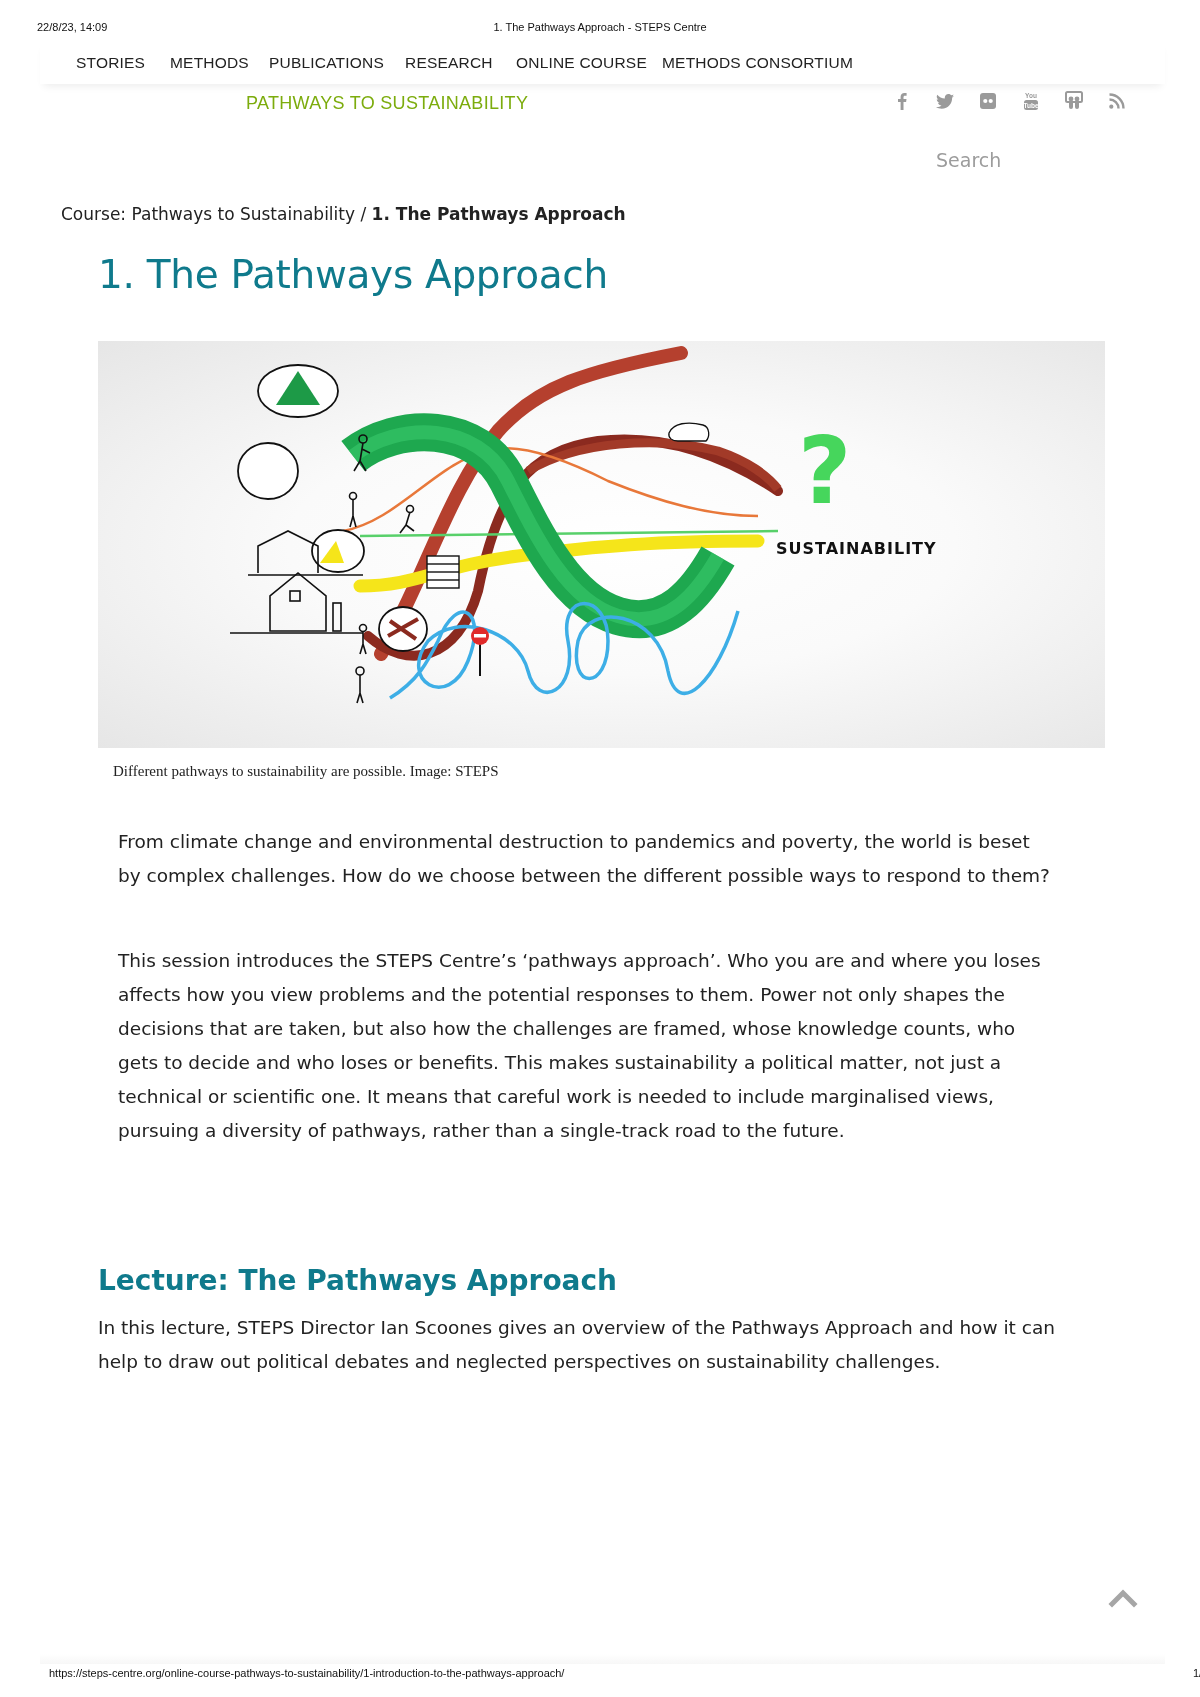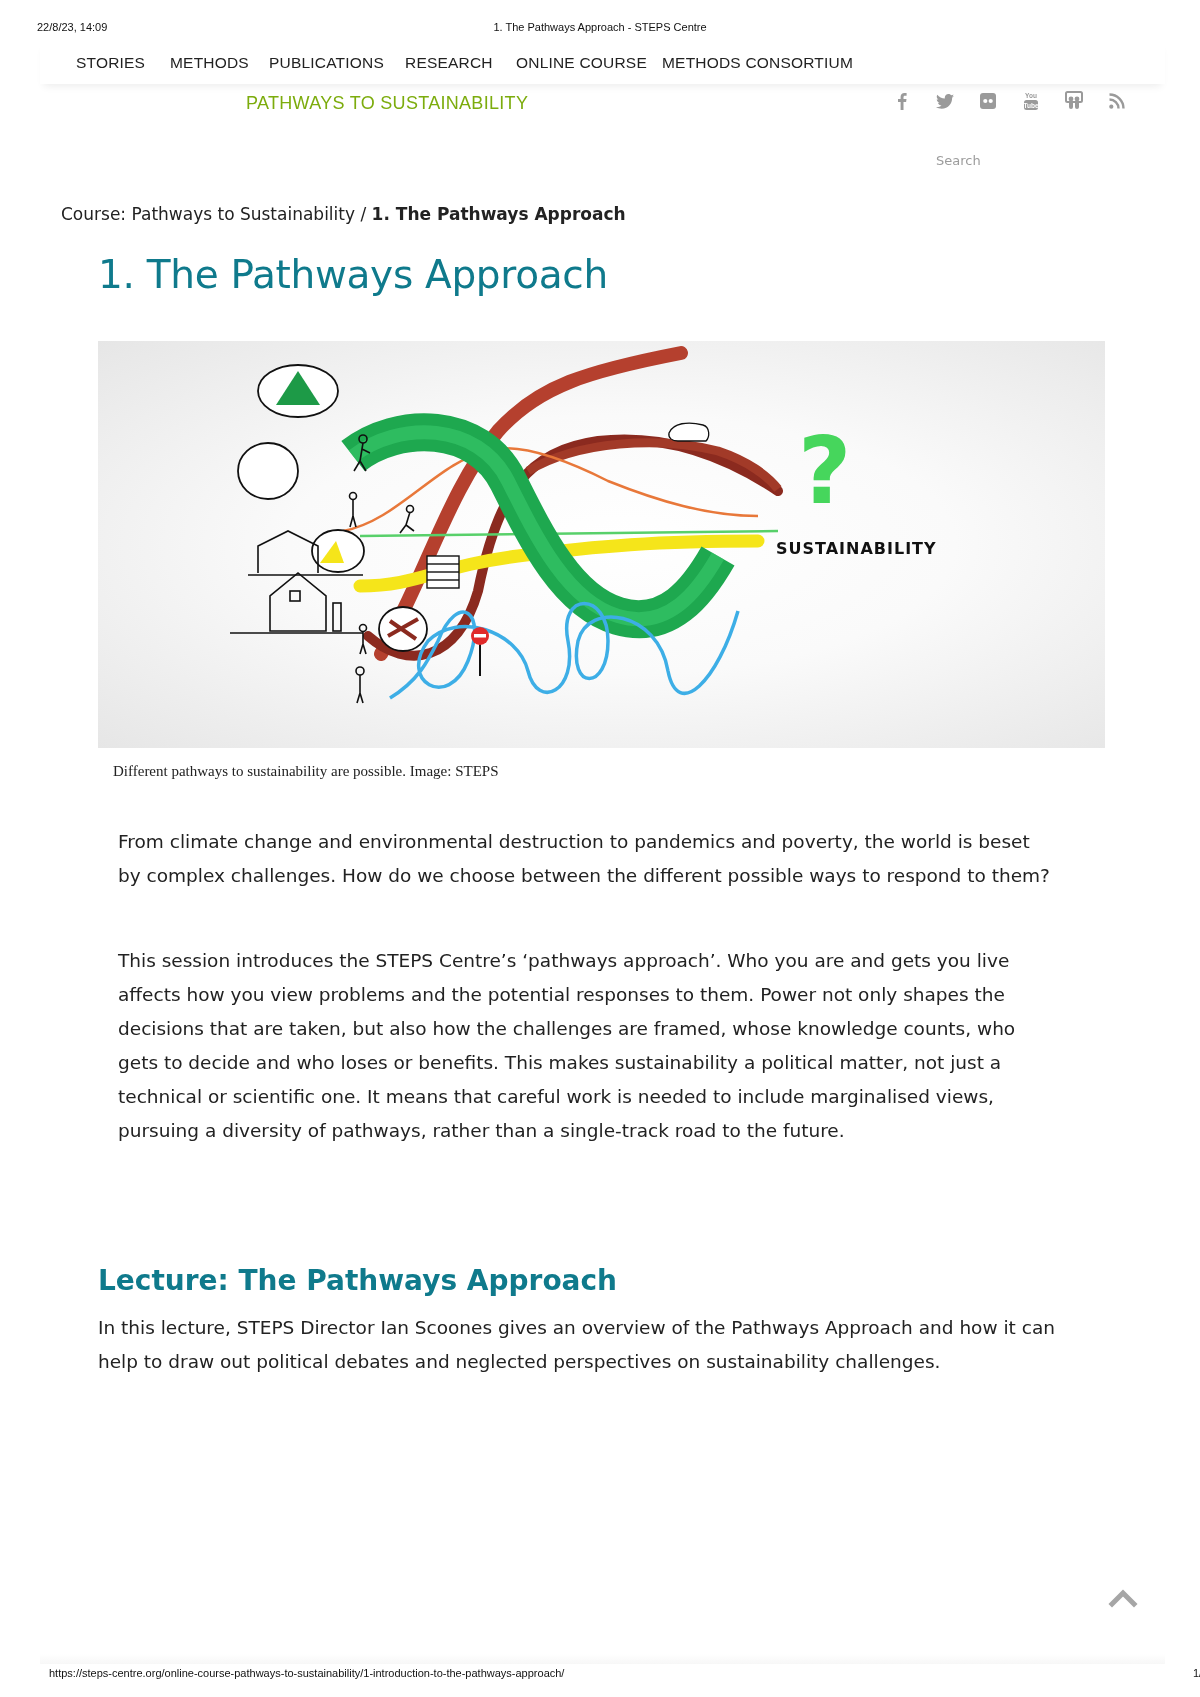--- a/index.html
+++ b/index.html
@@ -11,21 +11,21 @@
   .print-header .title { position: absolute; left: 0; width: 1200px; top: 21px; text-align: center; }
 
   .topnav { position: absolute; top: 40px; left: 40px; width: 1125px; height: 44px; background: #fff; box-shadow: 0 6px 8px -4px rgba(0,0,0,0.08); }
   .topnav .item { position: absolute; top: 14px; font-family: "Liberation Sans", sans-serif; font-size: 15.5px; color: #222; letter-spacing: 0.2px; cursor: pointer; white-space: nowrap; }
 
   .brand { position: absolute; left: 246px; top: 93px; font-family: "Liberation Sans", sans-serif; font-size: 18px; color: #7cac0d; letter-spacing: 0.3px; white-space: nowrap; }
 
   .social { position: absolute; top: 90px; left: 890px; height: 22px; }
   .social .ic { position: absolute; top: 0; width: 24px; height: 22px; display: flex; align-items: center; justify-content: center; color: #9a9a9a; cursor: pointer; }
 
-  .search { position: absolute; left: 936px; top: 148px; width: 180px; height: 24px; border: none; outline: none; background: transparent; font-family: "DejaVu Sans", sans-serif; font-size: 13px; color: #999; }
+  .search { position: absolute; left: 936px; top: 148px; width: 180px; height: 24px; border: none; outline: none; background: transparent; font-family: "DejaVu Sans", sans-serif; font-size: 19px; color: #999; }
   .search::placeholder { color: #9c9c9c; }
 
   .breadcrumb { position: absolute; left: 61px; top: 204px; font-family: "DejaVu Sans", sans-serif; font-size: 17px; color: #222; white-space: nowrap; }
   .breadcrumb a { color: #222; text-decoration: none; cursor: pointer; }
   .breadcrumb b { font-weight: bold; }
 
   .page-title { position: absolute; left: 98px; top: 252px; font-family: "DejaVu Sans", sans-serif; font-size: 39px; font-weight: normal; color: #0f7a8c; letter-spacing: -0.3px; white-space: nowrap; }
 
   .figure { position: absolute; left: 98px; top: 341px; width: 1007px; height: 407px; overflow: hidden;
             background: radial-gradient(ellipse at 52% 50%, #ffffff 0%, #fafafa 45%, #e6e6e6 100%); }
@@ -185,21 +185,21 @@
   </svg>
 </div>
 
 <div class="caption">Different pathways to sustainability are possible. Image: STEPS</div>
 
 <div class="para" style="top:825px">
   <span>From climate change and environmental destruction to pandemics and poverty, the world is beset</span>
   <span>by complex challenges. How do we choose between the different possible ways to respond to them?</span>
 </div>
 <div class="para" style="top:944px">
-  <span>This session introduces the STEPS Centre’s ‘pathways approach’. Who you are and gets you live</span>
+  <span>This session introduces the STEPS Centre’s ‘pathways approach’. Who you are and where you loses</span>
   <span>affects how you view problems and the potential responses to them. Power not only shapes the</span>
   <span>decisions that are taken, but also how the challenges are framed, whose knowledge counts, who</span>
   <span>gets to decide and who loses or benefits. This makes sustainability a political matter, not just a</span>
   <span>technical or scientific one. It means that careful work is needed to include marginalised views,</span>
   <span>pursuing a diversity of pathways, rather than a single-track road to the future.</span>
 </div>
 
 <h2 class="lecture-h">Lecture: The Pathways Approach</h2>
 <div class="para" style="top:1311px; left:98px;">
   <span>In this lecture, STEPS Director Ian Scoones gives an overview of the Pathways Approach and how it can</span>

